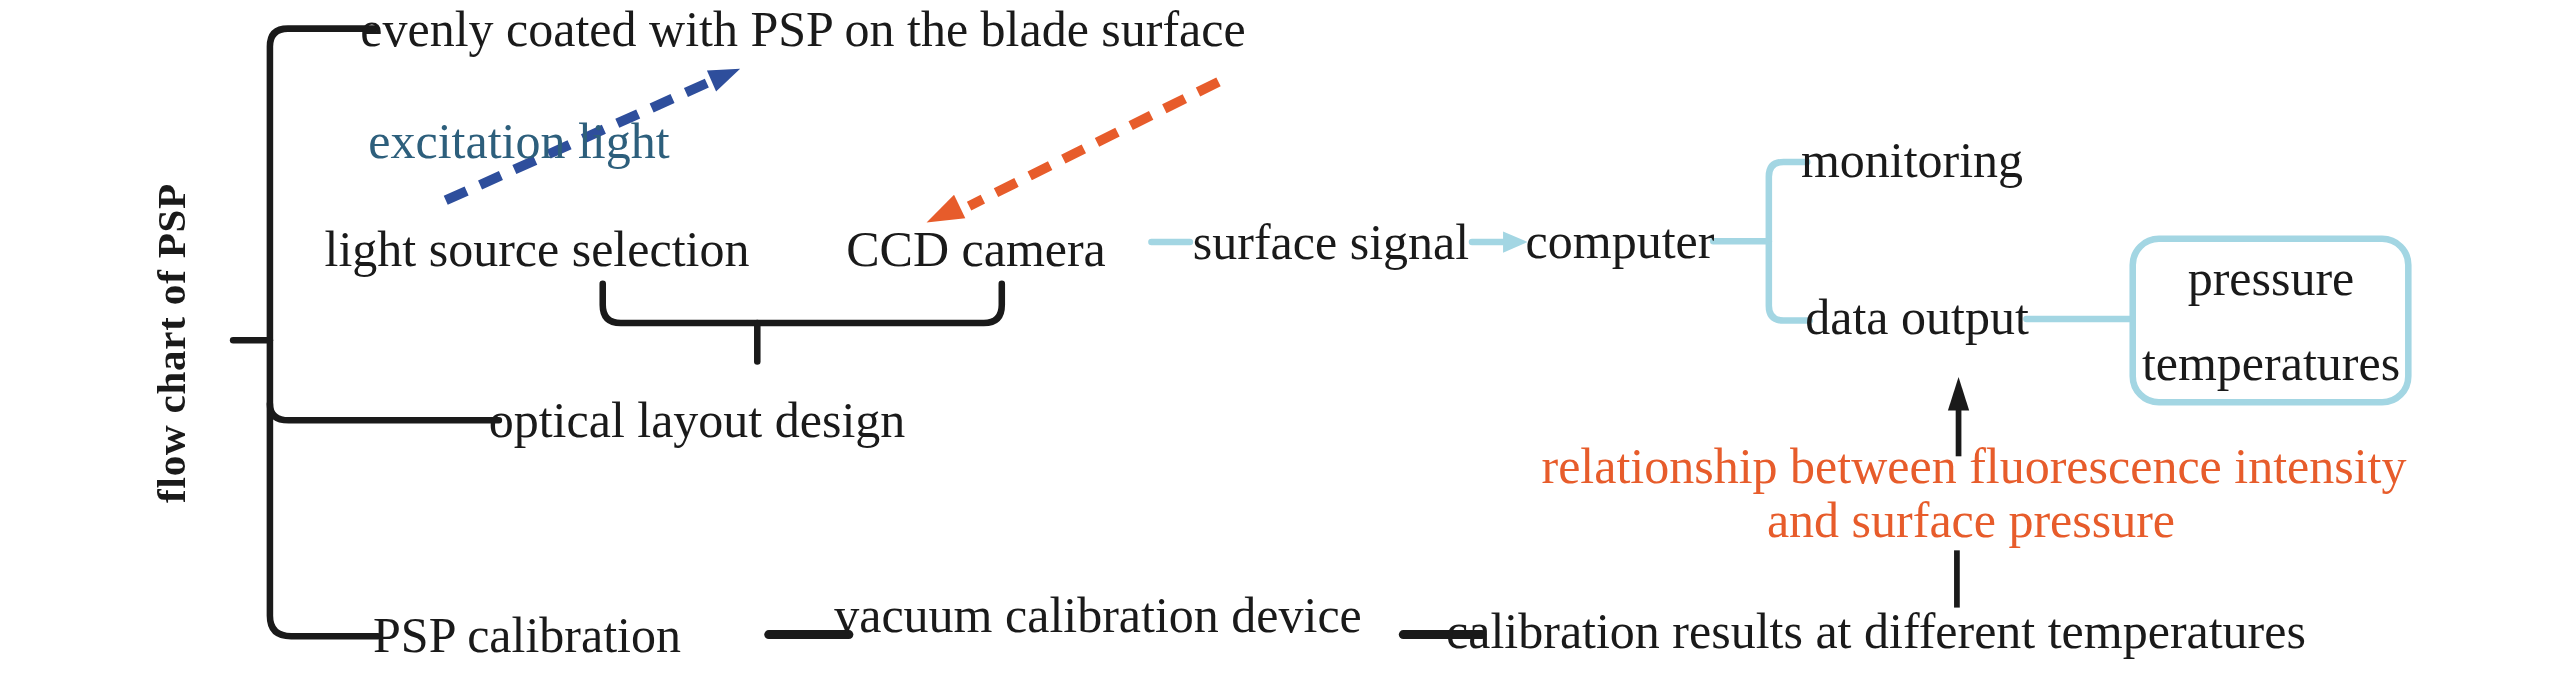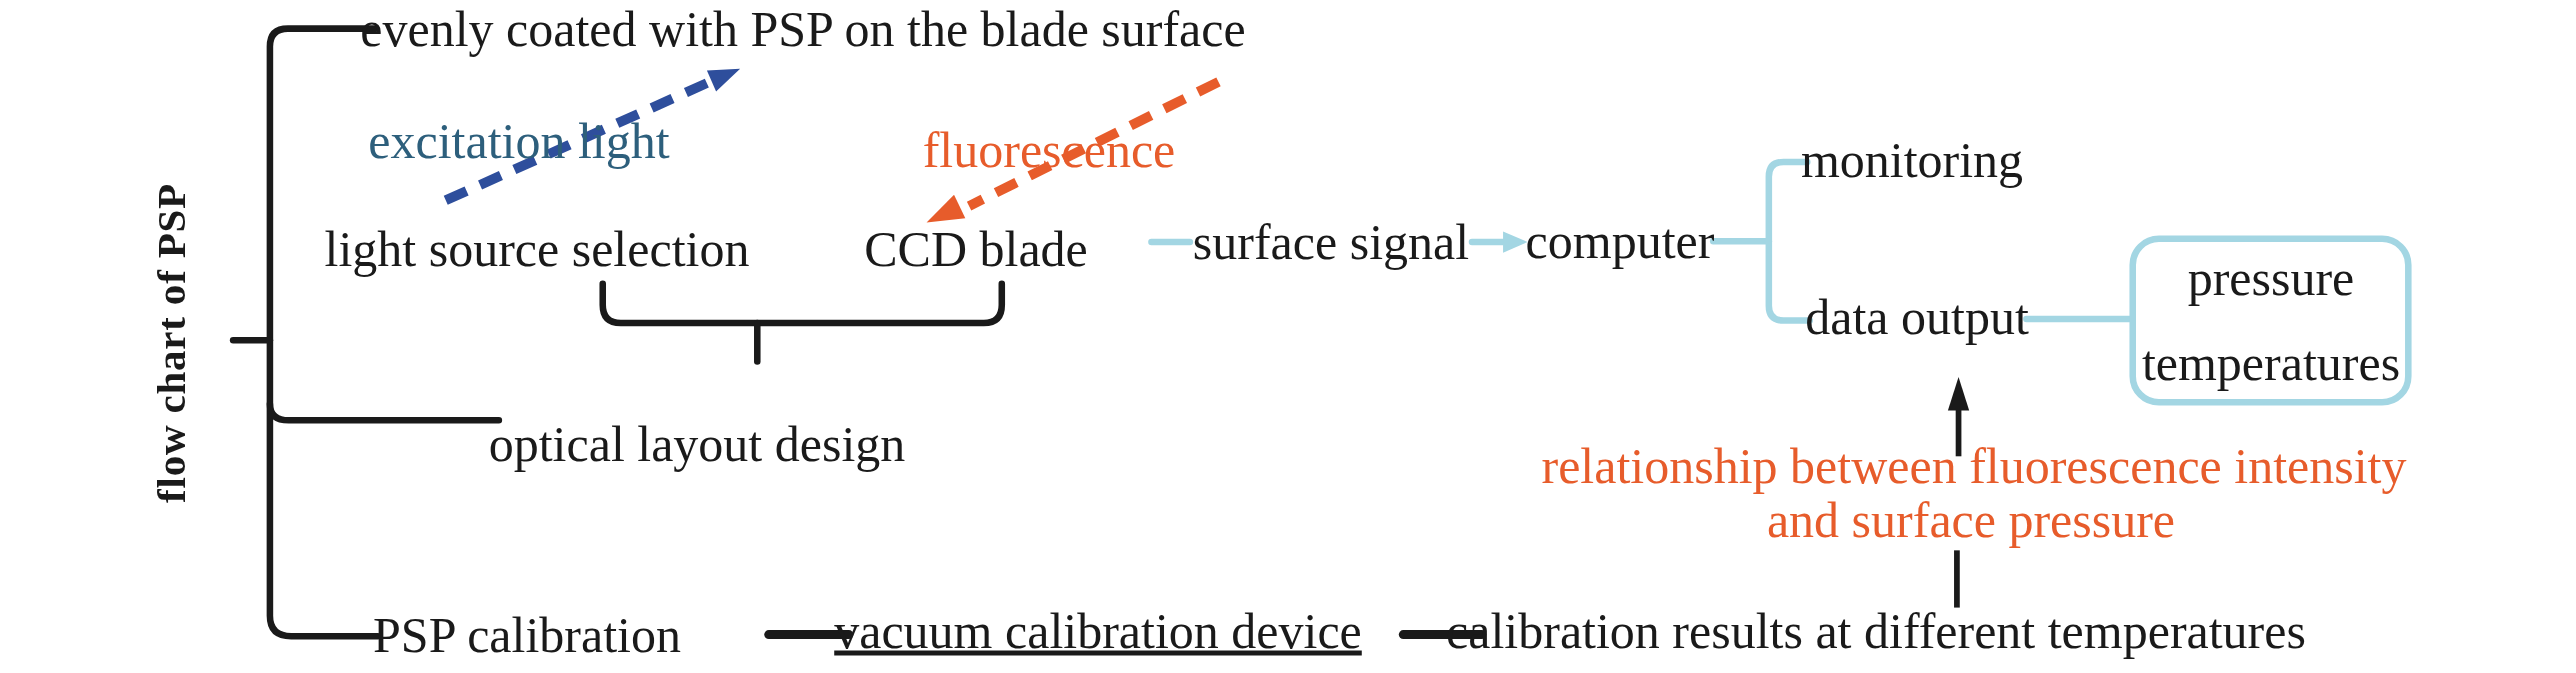--- a/index.html
+++ b/index.html
@@ -81,37 +81,36 @@
 
     <line x1="940" y1="776" x2="1038" y2="776" stroke="#1a1a1a" stroke-width="11" stroke-linecap="round"></line>
     <line x1="1716" y1="776" x2="1812" y2="776" stroke="#1a1a1a" stroke-width="11" stroke-linecap="round"></line>
   </svg>
 
   <div class="lbl title" style="left:172px;top:343px;">flow chart of PSP</div>
 
   <div class="lbl" style="left:803px;top:29px;">evenly coated with PSP on the blade surface</div>
 
   <div class="lbl teal" style="left:519px;top:141px;">excitation light</div>
-  <div class="lbl orange" style="left:1049px;top:150px;">fluorescence</div>
 
   <div class="lbl" style="left:537px;top:249px;">light source selection</div>
-  <div class="lbl" style="left:976px;top:249px;">CCD blade</div>
+  <div class="lbl" style="left:976px;top:249px;">CCD camera</div>
   <div class="lbl" style="left:1331px;top:242px;">surface signal</div>
   <div class="lbl" style="left:1620px;top:241px;">computer</div>
   <div class="lbl" style="left:1912px;top:160px;">monitoring</div>
   <div class="lbl" style="left:1917px;top:317px;">data output</div>
 
   <div class="pressure-box-text">
     <span>pressure</span>
     <span>temperatures</span>
   </div>
 
-  <div class="lbl" style="left:697px;top:420px;margin-top:24px;">optical layout design</div>
+  <div class="lbl" style="left:697px;top:420px;">optical layout design</div>
 
   <div class="lbl orange" style="left:1974px;top:466px;">relationship between fluorescence intensity</div>
   <div class="lbl orange" style="left:1971px;top:520px;">and surface pressure</div>
 
   <div class="lbl" style="left:527px;top:635px;">PSP calibration</div>
-  <div class="lbl" style="left:1098px;top:631px;text-decoration:underline;">vacuum calibration device</div>
+  <div class="lbl" style="left:1098px;top:615px;">vacuum calibration device</div>
   <div class="lbl" style="left:1876px;top:631px;">calibration results at different temperatures</div>
 
 </div>
 
 
 </body></html>

